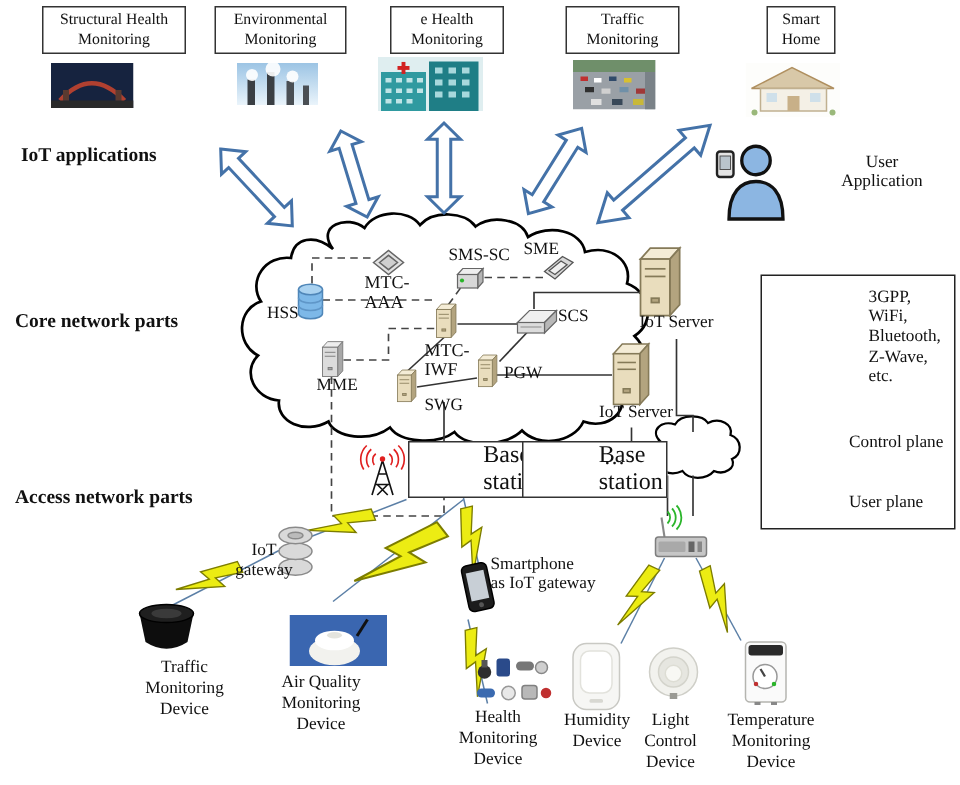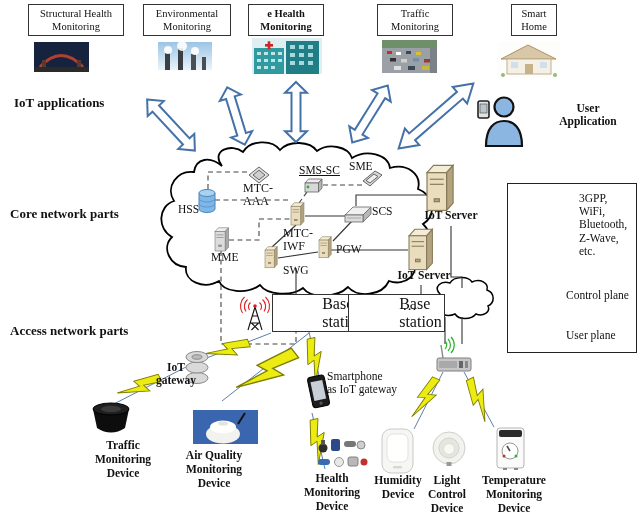--- a/index.html
+++ b/index.html
@@ -1,21 +1,21 @@
 <!DOCTYPE html>
 <html><head>
 <meta charset="utf-8">
 <style>
   html,body{margin:0;padding:0;background:#fff;}
   #stage{position:relative;width:640px;height:523px;background:#fff;overflow:hidden;
          font-family:"Liberation Serif",serif;color:#111;}
   #wires{position:absolute;left:0;top:0;z-index:1;}
   .lbl{position:absolute;z-index:3;font-size:11.5px;line-height:1.12;white-space:pre-line;}
   .sec{font-weight:bold;font-size:13px;white-space:nowrap;}
-  .ctr{text-align:center;font-weight:bold;}
+  .ctr{text-align:center;}
   .appbox{position:absolute;z-index:3;border:1.3px solid #333;background:#fff;
           display:flex;align-items:center;justify-content:center;text-align:center;
           font-size:10.5px;line-height:1.25;white-space:pre-line;}
   .bsbox{position:absolute;z-index:3;border:1.2px solid #333;background:#fff;
          display:flex;align-items:center;justify-content:center;text-align:left;
          font-size:16px;line-height:1.15;white-space:pre-line;padding-left:48px;}
   .legendbox{position:absolute;z-index:2;border:1.4px solid #222;background:#fff;}
   .img{position:absolute;z-index:2;}
   .img svg{display:block;}
   
@@ -198,21 +198,21 @@
 
     <use href="#boltP" class="bolt-legend" transform="translate(546,232) rotate(78) scale(1.25,1.05)"></use>
     <line x1="513" y1="296" x2="556" y2="296" class="dline"></line>
     <line x1="513" y1="336" x2="556" y2="336" class="uline"></line>
   </svg>
 
   <div class="appbox" style="left:28px;top:4px;width:94px;height:30px;">Structural Health
 Monitoring</div>
   <div class="appbox" style="left:143px;top:4px;width:86px;height:30px;">Environmental
 Monitoring</div>
-  <div class="appbox" style="left:248px;top:4px;width:74px;height:30px;font-weight:bold;">e Health
+  <div class="appbox" style="left:260px;top:4px;width:74px;height:30px;">e Health
 Monitoring</div>
   <div class="appbox" style="left:377px;top:4px;width:74px;height:30px;">Traffic
 Monitoring</div>
   <div class="appbox" style="left:511px;top:4px;width:44px;height:30px;">Smart
 Home</div>
 
   <div class="img" style="left:34px;top:42px;">
     <svg width="55" height="30">
         <rect width="55" height="30" fill="#16233f"></rect>
       <path d="M6,25 Q27,2 49,25" stroke="#b04030" stroke-width="3" fill="none"></path>
@@ -310,21 +310,21 @@
   <div class="lbl sec" style="left:14px;top:96px;">IoT applications</div>
   <div class="lbl sec" style="left:10px;top:207px;">Core network parts</div>
   <div class="lbl sec" style="left:10px;top:324px;">Access network parts</div>
 
   <div class="lbl ctr" style="left:548px;top:102px;width:80px;">User
 Application</div>
 
   <div class="lbl" style="left:178px;top:203px;">HSS</div>
   <div class="lbl" style="left:243px;top:182px;font-size:12px;">MTC-
 AAA</div>
-  <div class="lbl" style="left:299px;top:164px;text-decoration:underline;">SMS-SC</div>
+  <div class="lbl" style="left:299px;top:164px;">SMS-SC</div>
   <div class="lbl" style="left:349px;top:160px;">SME</div>
   <div class="lbl" style="left:372px;top:205px;">SCS</div>
   <div class="lbl" style="left:283px;top:227px;font-size:12px;">MTC-
 IWF</div>
   <div class="lbl" style="left:336px;top:243px;">PGW</div>
   <div class="lbl" style="left:283px;top:264px;">SWG</div>
   <div class="lbl" style="left:211px;top:251px;">MME</div>
   <div class="lbl ctr" style="left:415px;top:209px;width:72px;">IoT Server</div>
   <div class="lbl ctr" style="left:388px;top:269px;width:72px;">IoT Server</div>
 

